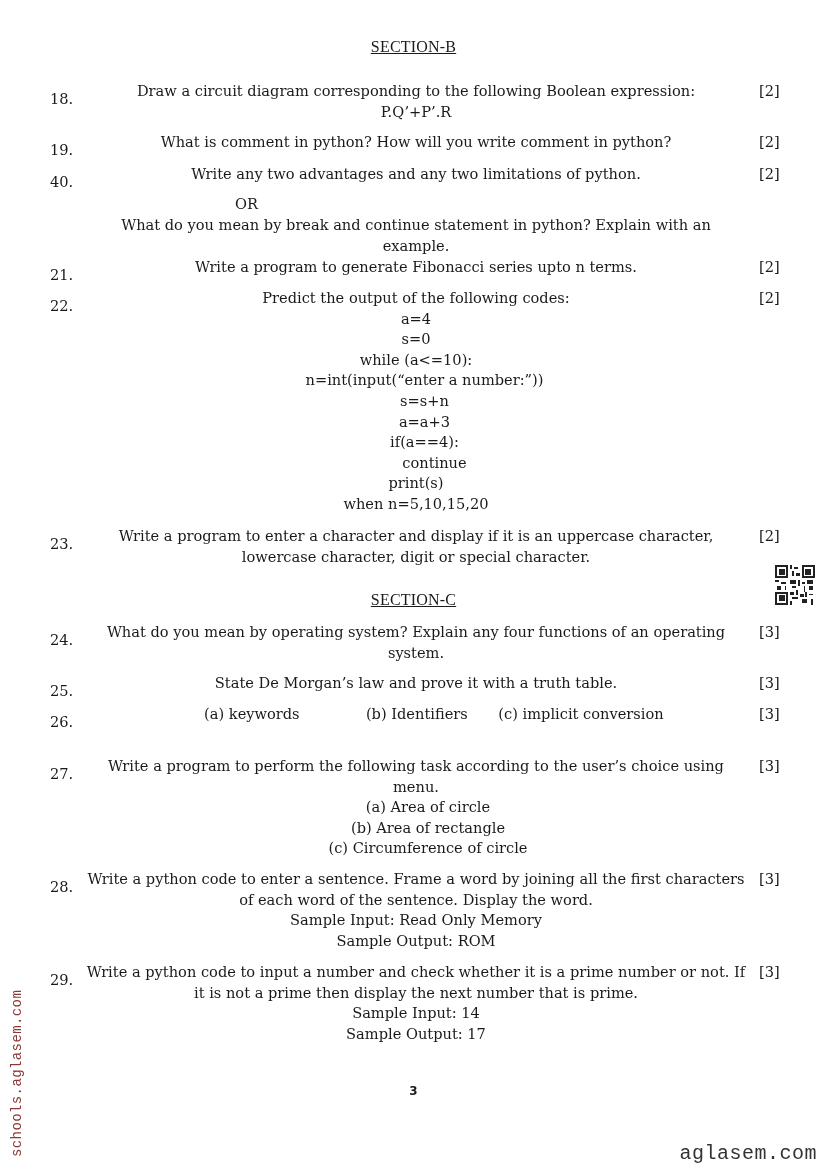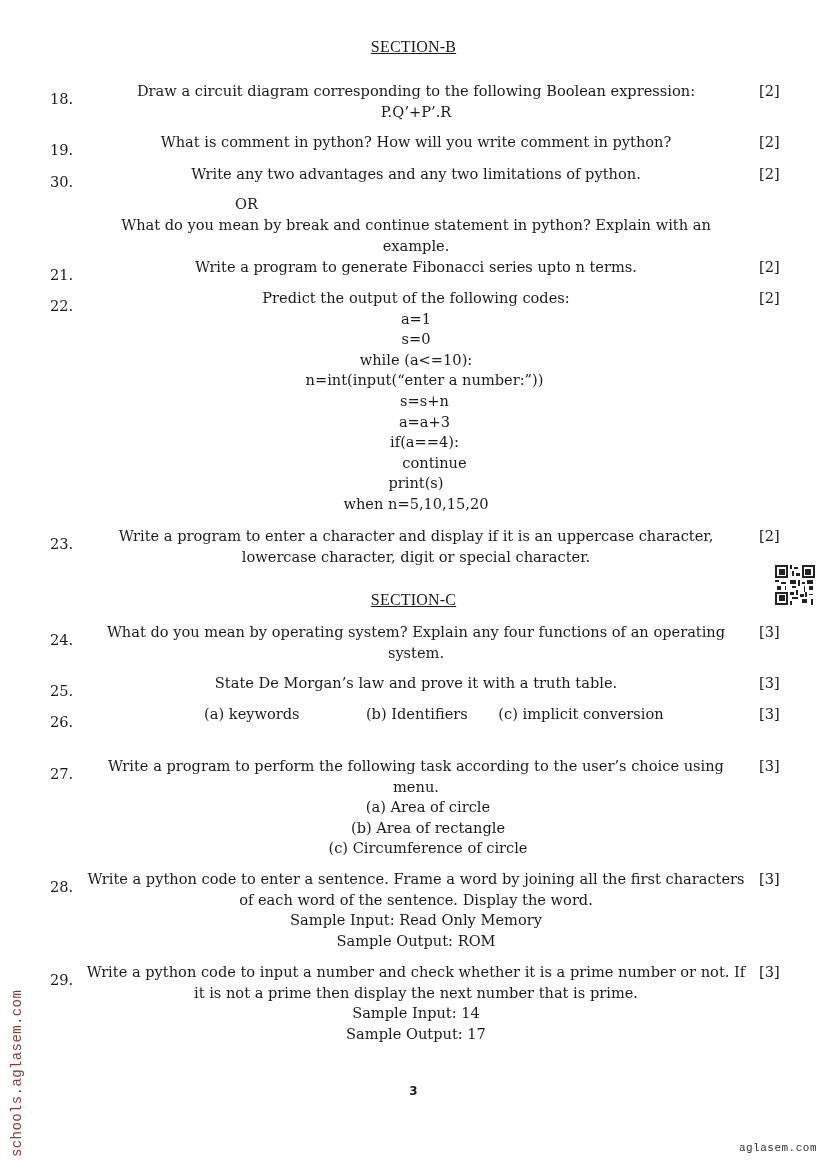--- a/index.html
+++ b/index.html
@@ -19,21 +19,21 @@
   .sub-indent { padding-left:24px; }
   .or { position:absolute; left:235px; font-size:14.6px; }
   .terms span { display:inline-block; }
   .qr { position:absolute; left:775px; top:565px; width:40px; height:40px; }
   .page-number { position:absolute; left:0; width:827px; top:1084px; text-align:center;
          font-family:"DejaVu Sans",sans-serif; font-weight:bold; font-size:12px; }
   .watermark-side { position:absolute; left:9px; top:1157px; transform-origin:0 0;
          transform:rotate(-90deg); font-family:"Liberation Mono","DejaVu Sans Mono",monospace;
          font-size:14px; color:#8b3a3a; letter-spacing:0.4px; white-space:nowrap; }
   .watermark-bottom { position:absolute; right:10px; top:1142px;
-         font-family:"Liberation Mono","DejaVu Sans Mono",monospace; font-size:11px;
+         font-family:"Liberation Mono","DejaVu Sans Mono",monospace; font-size:20px;
          color:#333; letter-spacing:0.5px; }
 </style>
 </head>
 <body>
 
 <div class="page">
 
   <div class="section-title" style="top:38px;">SECTION-B</div>
 
   <div class="q" style="top:81px;">
@@ -47,21 +47,21 @@
 
   <div class="q" style="top:132px;">
     <span class="num">19.</span>
     <div class="body">
       <span class="line">What is comment in python? How will you write comment in python?</span>
     </div>
     <span class="marks">[2]</span>
   </div>
 
   <div class="q" style="top:164px;">
-    <span class="num">30.</span>
+    <span class="num">40.</span>
     <div class="body">
       <span class="line">Write any two advantages and any two limitations of python.</span>
     </div>
     <span class="marks">[2]</span>
   </div>
   <div class="or" style="top:195px;">OR</div>
   <div class="q" style="top:215px;">
     <div class="body">
       <span class="line">What do you mean by break and continue statement in python? Explain with an</span>
       <span class="line">example.</span>
@@ -73,21 +73,21 @@
     <div class="body">
       <span class="line">Write a program to generate Fibonacci series upto n terms.</span>
     </div>
     <span class="marks">[2]</span>
   </div>
 
   <div class="q" style="top:288px;">
     <span class="num">22.</span>
     <div class="body">
       <span class="line">Predict the output of the following codes:</span>
-      <span class="line">a=1</span>
+      <span class="line">a=4</span>
       <span class="line">s=0</span>
       <span class="line">while (a&lt;=10):</span>
       <span class="line indent1">n=int(input(“enter a number:”))</span>
       <span class="line indent1">s=s+n</span>
       <span class="line indent1">a=a+3</span>
       <span class="line indent1">if(a==4):</span>
       <span class="line indent2">continue</span>
       <span class="line">print(s)</span>
       <span class="line">when n=5,10,15,20</span>
     </div>

